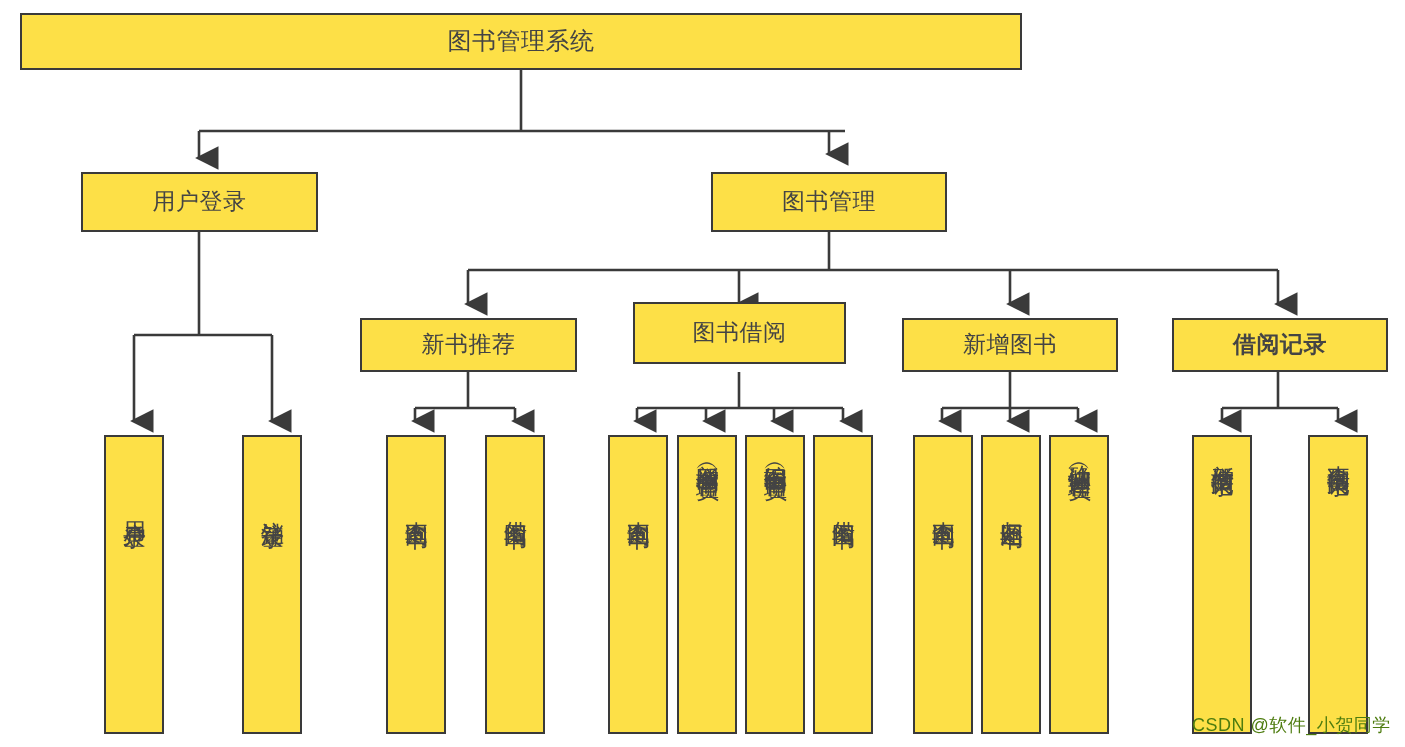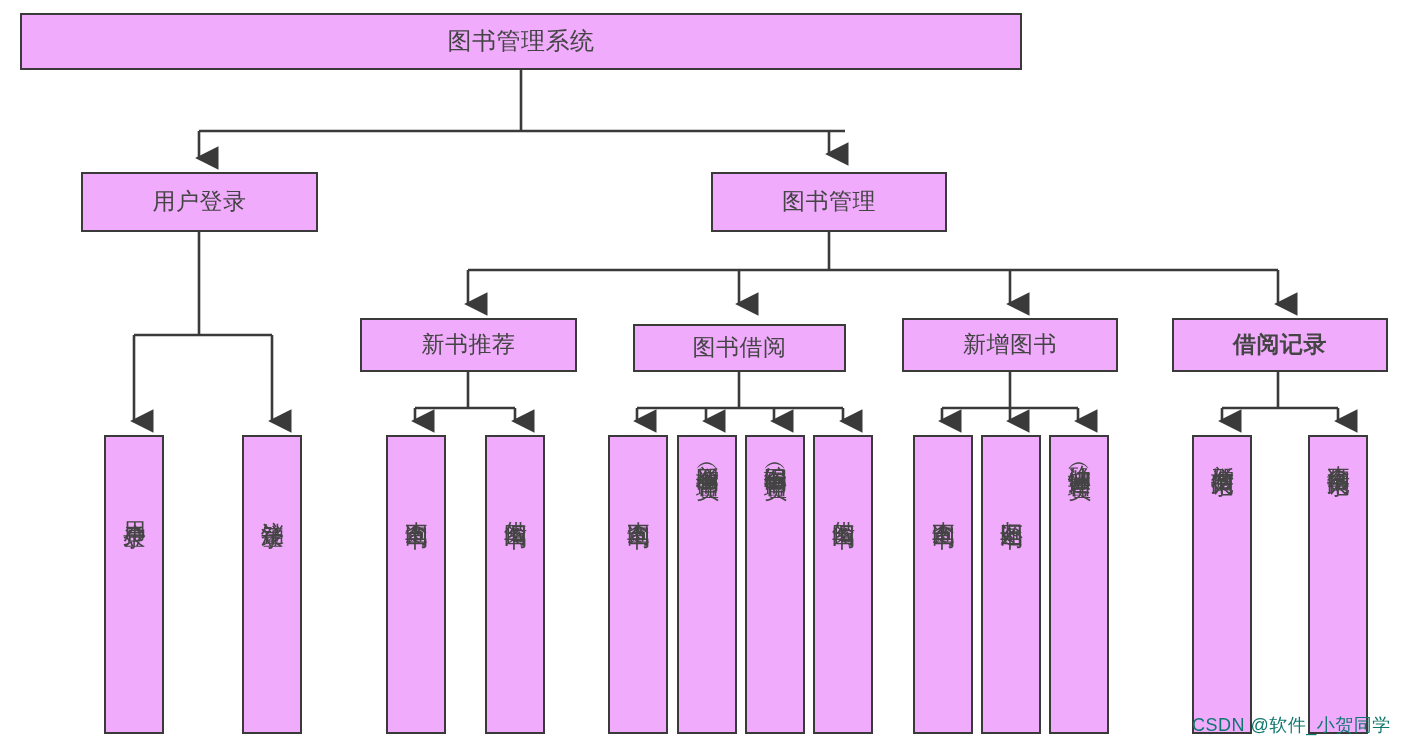--- a/index.html
+++ b/index.html
@@ -21,21 +21,21 @@
     position: absolute;
     left: 0;
     top: 0;
     width: 1405px;
     height: 747px;
     pointer-events: none;
   }
   .node {
     position: absolute;
     box-sizing: border-box;
-    background: #f0abfc;
+    background: #fde047;
     border: 2.5px solid #3a3a3a;
     display: flex;
     align-items: center;
     justify-content: center;
     color: #444444;
   }
   .node-h {
     font-size: 23px;
     line-height: 1.1;
     letter-spacing: 0.5px;
@@ -62,21 +62,21 @@
     margin-top: 60px;
   }
   .node-v.tall .vtext {
     margin-top: 4px;
   }
   .watermark {
     position: absolute;
     left: 1192px;
     top: 713px;
     font-size: 18px;
-    color: #0f766e;
+    color: #4d7c0f;
     white-space: nowrap;
     letter-spacing: 0.5px;
   }
 </style>
 </head>
 <body>
 
 <div id="canvas">
 
   <svg id="edges" viewBox="0 0 1405 747" width="1405" height="747">
@@ -136,21 +136,21 @@
   <div class="node node-h" style="left:81px; top:172px; width:237px; height:60px;">
     <span>用户登录</span>
   </div>
   <div class="node node-h" style="left:360px; top:318px; width:217px; height:54px;">
     <span>新书推荐</span>
   </div>
 
   <div class="node node-h" style="left:711px; top:172px; width:236px; height:60px;">
     <span>图书管理</span>
   </div>
-  <div class="node node-h" style="left:633px; top:324px; width:213px; height:48px;">
+  <div class="node node-h" style="left:633px; top:302px; width:213px; height:62px;">
     <span>图书借阅</span>
   </div>
   <div class="node node-h" style="left:902px; top:318px; width:216px; height:54px;">
     <span>新增图书</span>
   </div>
   <div class="node node-h" style="left:1172px; top:318px; width:216px; height:54px;font-weight:bold;">
     <span>借阅记录</span>
   </div>
 
   <div class="node node-v mid" style="left:104px; top:435px; width:60px; height:299px;">

